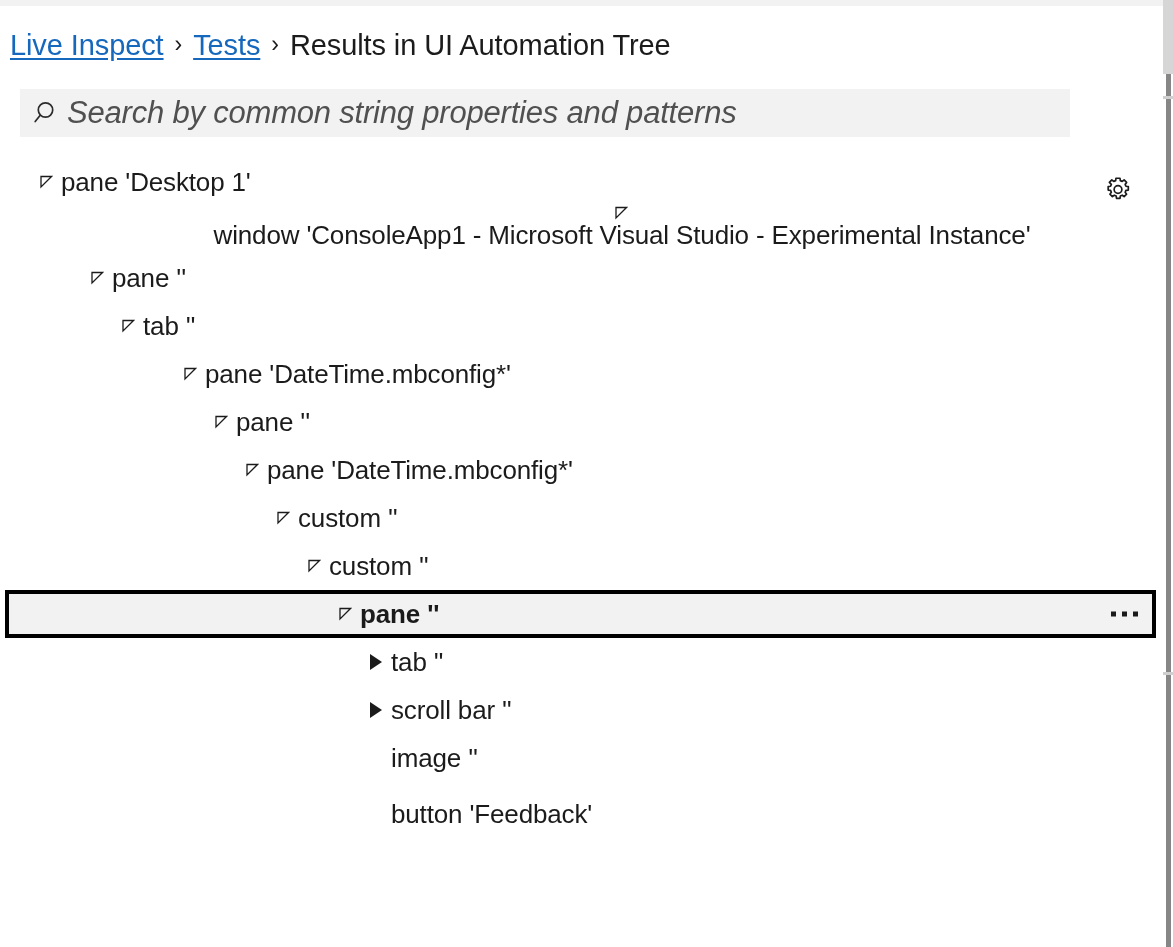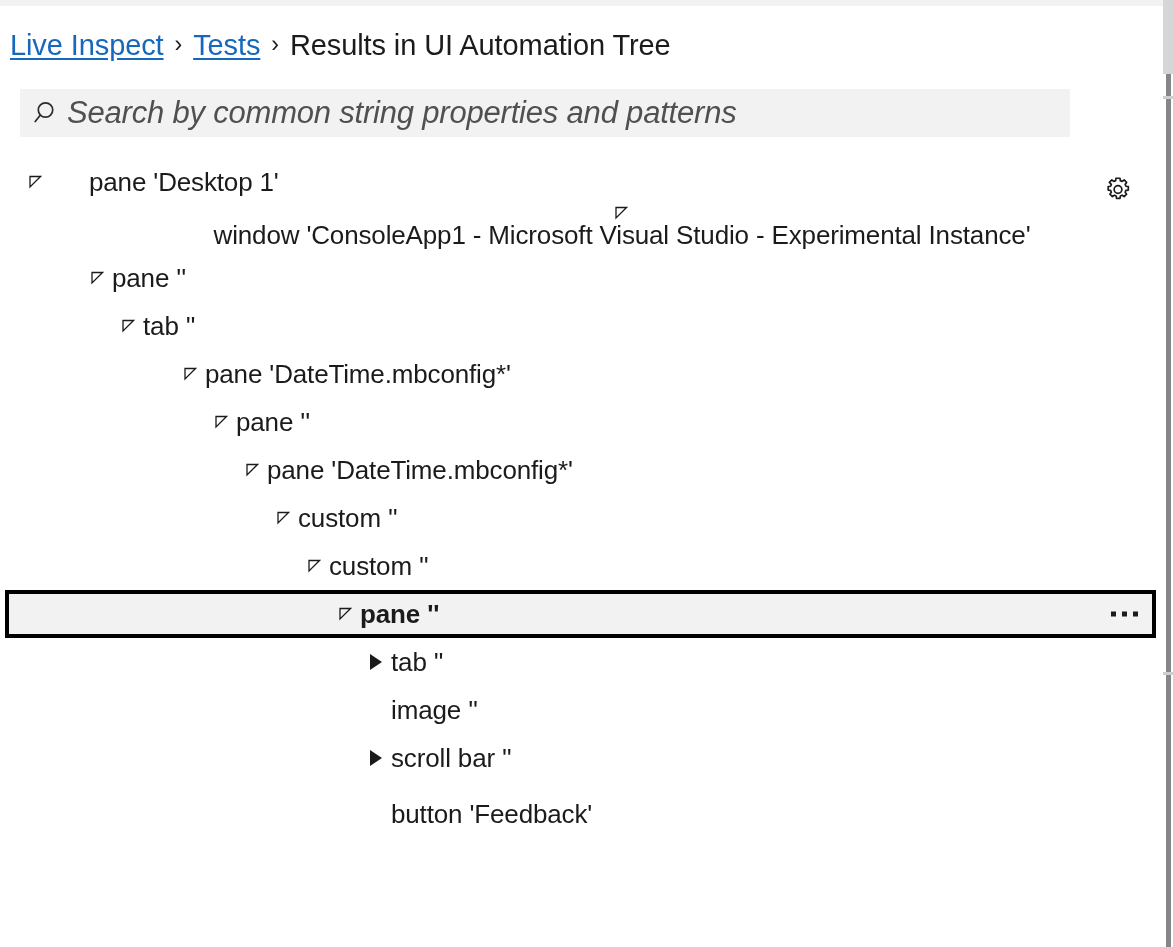--- a/index.html
+++ b/index.html
@@ -245,21 +245,21 @@
       <span>
         <svg width="30" height="30" viewBox="0 0 24 24">
           <path fill="none" stroke="#1b1b1b" stroke-width="1.35" stroke-linejoin="round" d="M13.6 2.6l.25 1.9 1.5.62 1.55-1.15 1.98 1.98-1.15 1.55.62 1.5 1.9.25v2.8l-1.9.25-.62 1.5 1.15 1.55-1.98 1.98-1.55-1.15-1.5.62-.25 1.9h-2.8l-.25-1.9-1.5-.62-1.55 1.15-1.98-1.98 1.15-1.55-.62-1.5-1.9-.25v-2.8l1.9-.25.62-1.5L5.08 5.95 7.06 3.97l1.55 1.15 1.5-.62.25-1.9z"></path>
           <circle cx="12" cy="11.6" r="3.1" fill="none" stroke="#1b1b1b" stroke-width="1.35"></circle>
         </svg>
       </span>
     </div>
   </div>
 
   <div class="tree" id="tree">
-      <div class="tree-row" style="padding-left: 22px; gap: 39px;">
+      <div class="tree-row" style="padding-left: 33px;">
         <span class="twisty">
           <span class="tw-expanded">
             <svg width="14" height="14" viewBox="0 0 14 14">
               <path d="M2 1.5 L2 12 L12.5 1.5 Z" fill="none" stroke="#1b1b1b" stroke-width="1.3"></path>
             </svg>
           </span>
         </span>
         <span class="label">pane 'Desktop 1'</span>
       </div>
       <div class="tree-row" style="padding-left: 79px; flex-direction: column;">
@@ -357,28 +357,28 @@
           <i></i>
         </span>
       </div>
       <div class="tree-row" style="padding-left: 363px;">
         <span class="twisty">
           <span class="tw-collapsed"></span>
         </span>
         <span class="label">tab ''</span>
       </div>
       <div class="tree-row" style="padding-left: 363px;">
+        <span class="twisty">
+          <span class="tw-collapsed"></span>
+        </span>
+        <span class="label">scroll bar ''</span>
+      </div>
+      <div class="tree-row" style="padding-left: 363px;">
         <span class="twisty"></span>
         <span class="label">image ''</span>
-      </div>
-      <div class="tree-row" style="padding-left: 363px;">
-        <span class="twisty">
-          <span class="tw-collapsed"></span>
-        </span>
-        <span class="label">scroll bar ''</span>
       </div>
       <div class="tree-row" style="padding-left: 363px; align-items: flex-end;">
         <span class="twisty"></span>
         <span class="label">button 'Feedback'</span>
       </div>
     </div>
 
 </div>
 
 <div class="scrollbar">

